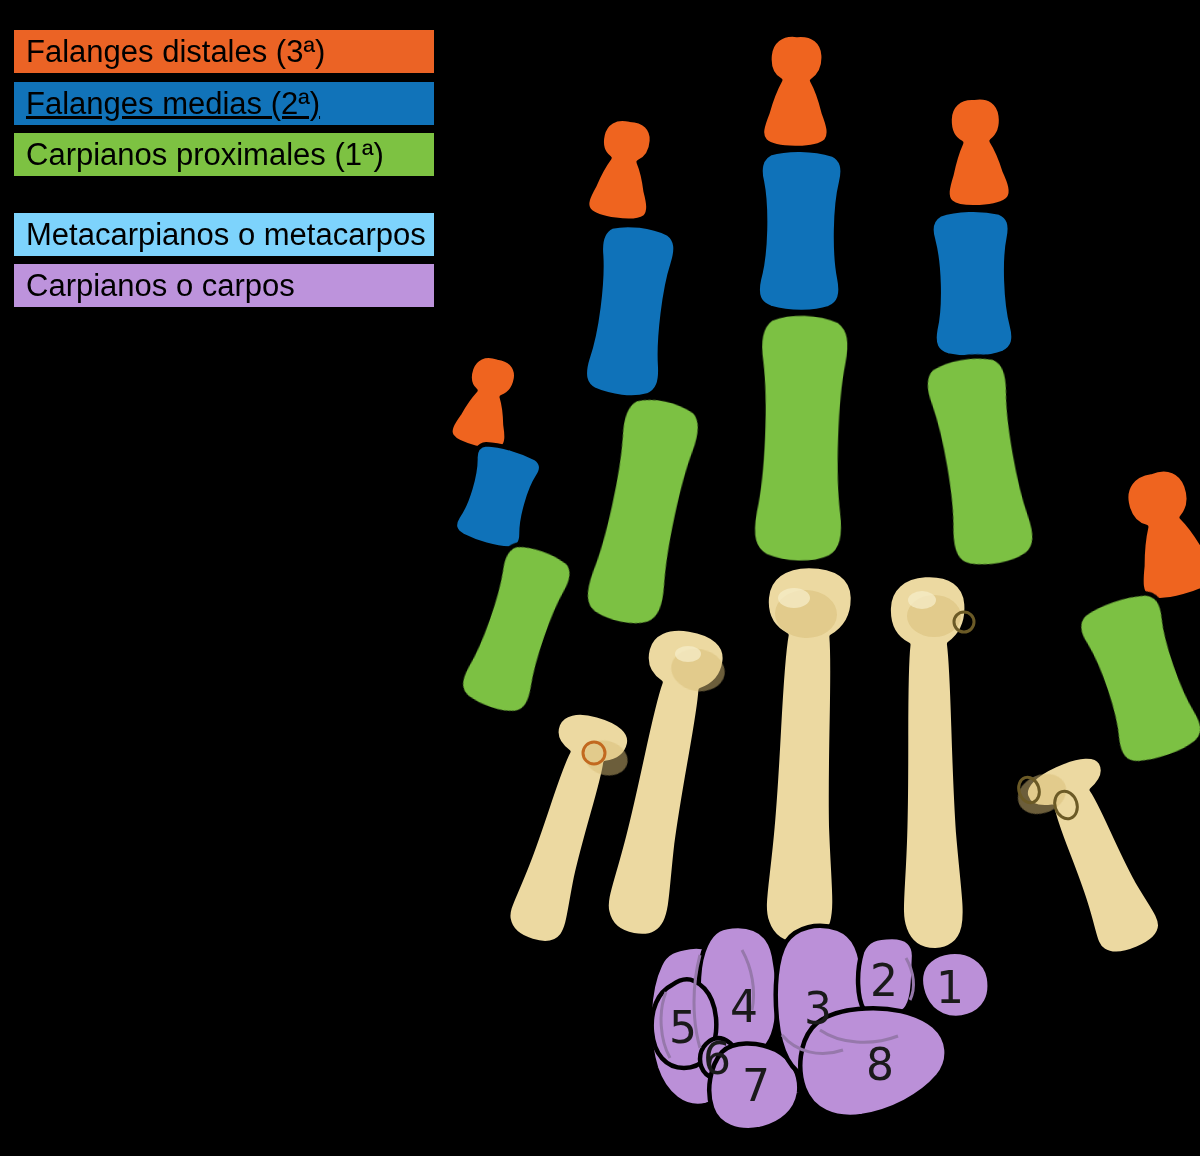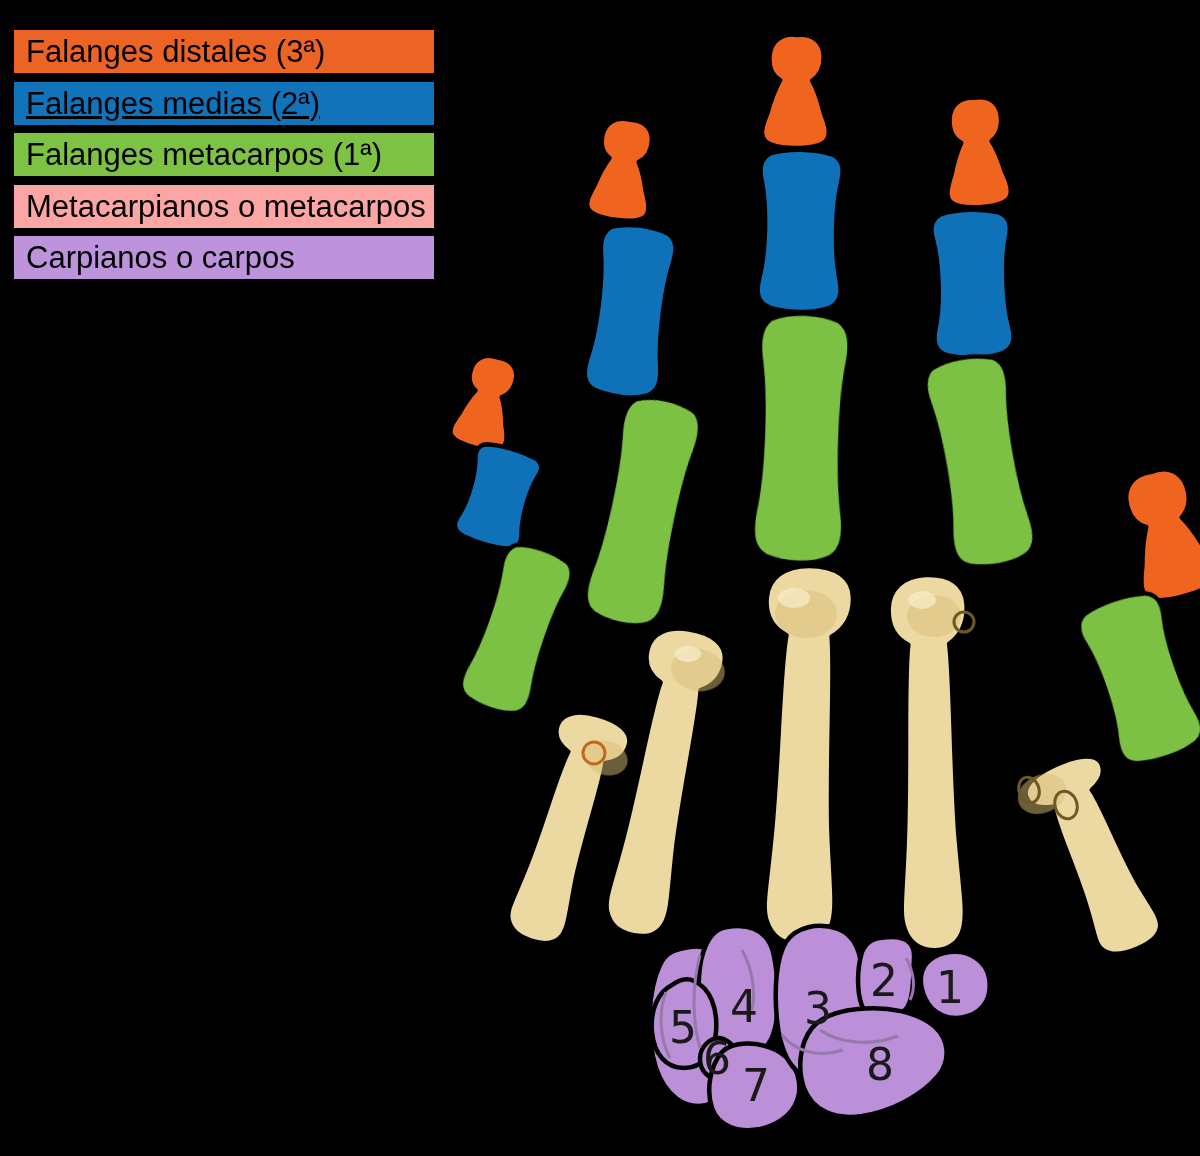--- a/index.html
+++ b/index.html
@@ -60,23 +60,23 @@
 <div class="stage">
 
   <div class="legend">
     <div class="legend-row" style="background-color: rgb(235, 99, 37);">
       <span class="legend-label">Falanges distales (3ª)</span>
     </div>
     <div class="legend-row" style="background-color: rgb(17, 115, 185); text-decoration: underline;">
       <span class="legend-label">Falanges medias (2ª)</span>
     </div>
     <div class="legend-row" style="background-color: rgb(125, 194, 66);">
-      <span class="legend-label">Falanges metacarpos (1ª)</span>
+      <span class="legend-label">Carpianos proximales (1ª)</span>
     </div>
-    <div class="legend-row" style="background-color: #fca5a5;">
+    <div class="legend-row" style="background-color: #7dd3fc; margin-top: 28px;">
       <span class="legend-label">Metacarpianos o metacarpos</span>
     </div>
     <div class="legend-row" style="background-color: rgb(189, 147, 220);">
       <span class="legend-label">Carpianos o carpos</span>
     </div>
   </div>
 
   <svg class="hand-svg" viewBox="0 0 1200 1156">
     <defs>
       <path id="bone-distal" stroke="#000" stroke-width="4.5" stroke-linejoin="round" vector-effect="non-scaling-stroke" d="M 0,2 C -16,0 -26,10 -27,24 C -28,38 -23,46 -16,50 C -21,60 -25,72 -28,84 C -33,98 -36,108 -30,114 C -24,120 -12,121 0,121 C 12,121 25,119 31,113 C 36,106 33,96 28,83 C 25,71 21,59 16,50 C 23,45 28,37 27,23 C 26,9 16,0 0,2 Z"></path>

